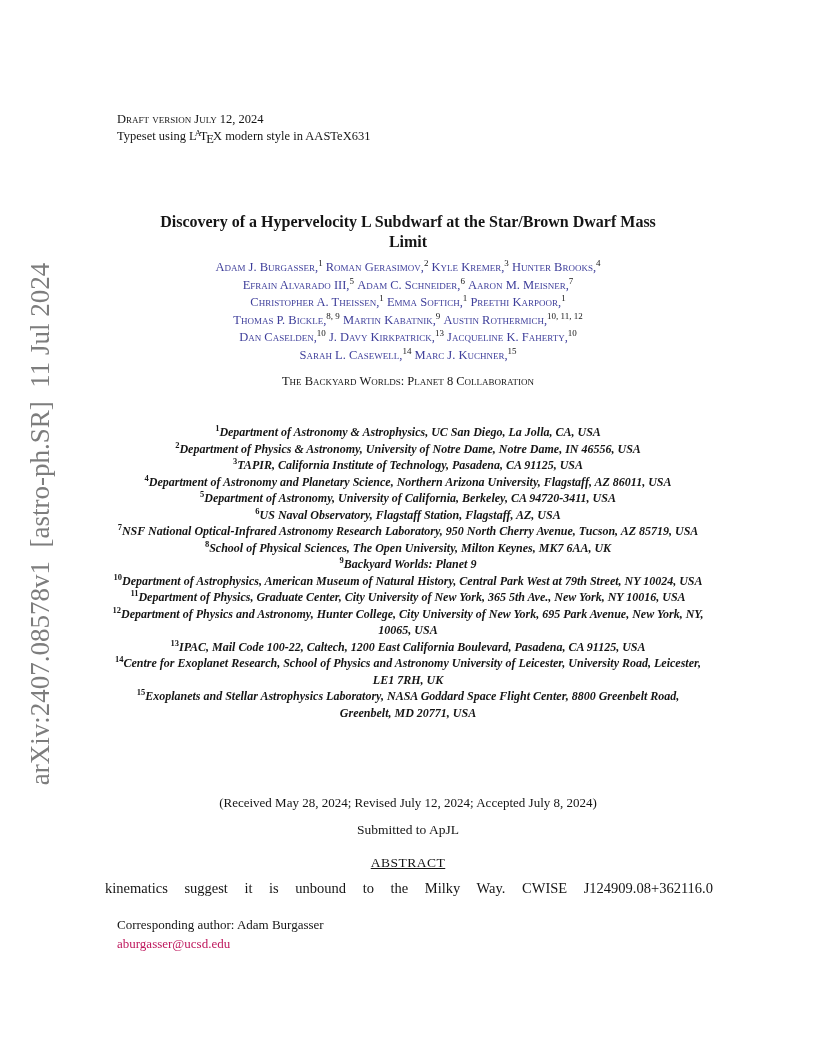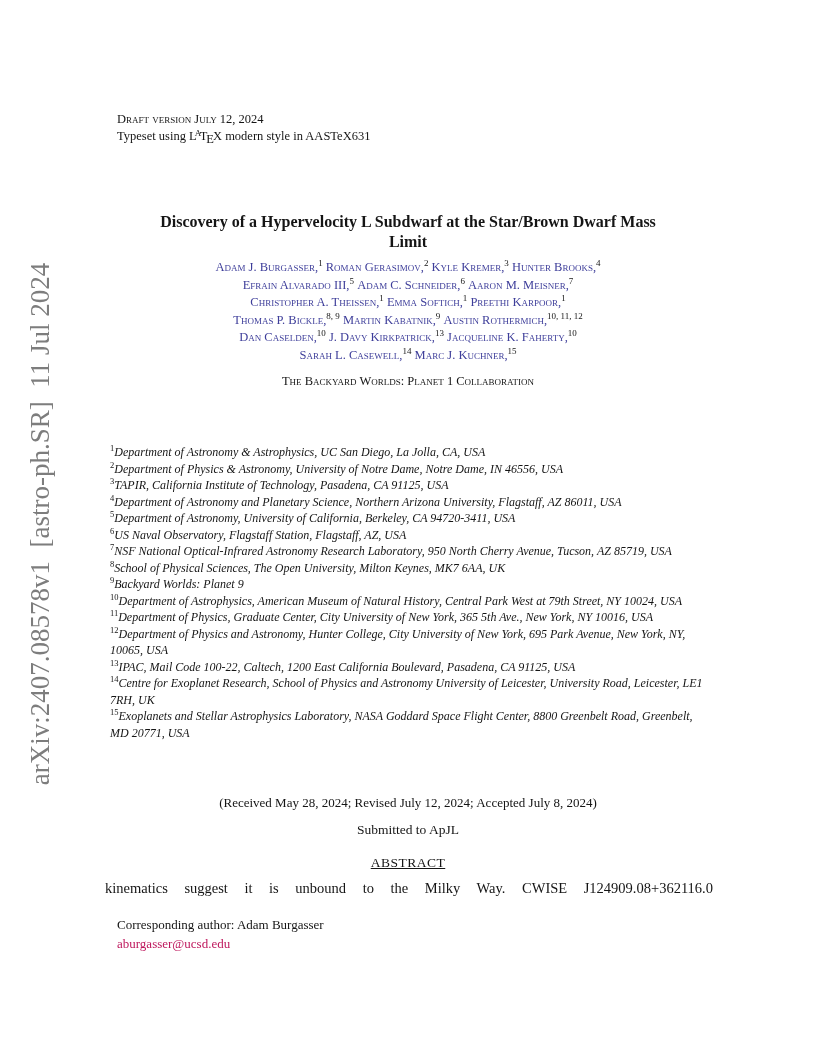--- a/index.html
+++ b/index.html
@@ -24,22 +24,22 @@
   .title { position:absolute; left:108px; width:600px; top:212px; text-align:center;
            font-weight:bold; font-size:16px; line-height:20px; }
   
   .authors { position:absolute; left:98px; width:620px; top:259px; text-align:center;
              font-size:12.5px; line-height:17.5px; }
   .author-name { color:#3e3e9a; font-variant:small-caps; }
   .authors sup, .collab sup { font-size:9px; color:#151515; }
   .collab { position:absolute; left:108px; width:600px; top:374px; text-align:center;
             font-variant:small-caps; font-size:12.5px; }
   
-  .affils { position:absolute; left:110px; width:596px; top:444px; 
-            font-size:12px; font-style:italic; line-height:16.5px; }
+  .affils { position:absolute; left:110px; width:596px; top:424px; text-align:center;
+            font-size:12px; font-style:italic; line-height:16.5px;font-weight:bold; }
   .affil sup { font-style:normal; font-size:8.5px; }
   
   .received  { position:absolute; left:108px; width:600px; top:795px; text-align:center; font-size:13px; }
   .submitted { position:absolute; left:108px; width:600px; top:822px; text-align:center; font-size:13.5px; }
   .abstract-head { position:absolute; left:108px; width:600px; top:855px; text-align:center;
                    font-size:13.5px; letter-spacing:0.5px;text-decoration:underline; }
   .abstract { position:absolute; left:105px; width:608px; top:877px; font-size:14.5px; line-height:23px; }
   .abs-line { text-align:justify; text-align-last:justify; }
   .abs-indent { text-indent:20px; }
   
@@ -66,21 +66,21 @@
 
   <div class="authors">
     <div><span class="author-name">Adam J. Burgasser,</span><sup>1</sup> <span class="author-name">Roman Gerasimov,</span><sup>2</sup> <span class="author-name">Kyle Kremer,</span><sup>3</sup> <span class="author-name">Hunter Brooks,</span><sup>4</sup></div>
     <div><span class="author-name">Efrain Alvarado III,</span><sup>5</sup> <span class="author-name">Adam C. Schneider,</span><sup>6</sup> <span class="author-name">Aaron M. Meisner,</span><sup>7</sup></div>
     <div><span class="author-name">Christopher A. Theissen,</span><sup>1</sup> <span class="author-name">Emma Softich,</span><sup>1</sup> <span class="author-name">Preethi Karpoor,</span><sup>1</sup></div>
     <div><span class="author-name">Thomas P. Bickle,</span><sup>8, 9</sup> <span class="author-name">Martin Kabatnik,</span><sup>9</sup> <span class="author-name">Austin Rothermich,</span><sup>10, 11, 12</sup></div>
     <div><span class="author-name">Dan Caselden,</span><sup>10</sup> <span class="author-name">J. Davy Kirkpatrick,</span><sup>13</sup> <span class="author-name">Jacqueline K. Faherty,</span><sup>10</sup></div>
     <div><span class="author-name">Sarah L. Casewell,</span><sup>14</sup> <span class="author-name">Marc J. Kuchner,</span><sup>15</sup></div>
   </div>
 
-  <div class="collab">The Backyard Worlds: Planet 1 Collaboration</div>
+  <div class="collab">The Backyard Worlds: Planet 8 Collaboration</div>
 
   <div class="affils">
     <div class="affil"><sup>1</sup><span>Department of Astronomy &amp; Astrophysics, UC San Diego, La Jolla, CA, USA</span></div>
     <div class="affil"><sup>2</sup><span>Department of Physics &amp; Astronomy, University of Notre Dame, Notre Dame, IN 46556, USA</span></div>
     <div class="affil"><sup>3</sup><span>TAPIR, California Institute of Technology, Pasadena, CA 91125, USA</span></div>
     <div class="affil"><sup>4</sup><span>Department of Astronomy and Planetary Science, Northern Arizona University, Flagstaff, AZ 86011, USA</span></div>
     <div class="affil"><sup>5</sup><span>Department of Astronomy, University of California, Berkeley, CA 94720-3411, USA</span></div>
     <div class="affil"><sup>6</sup><span>US Naval Observatory, Flagstaff Station, Flagstaff, AZ, USA</span></div>
     <div class="affil"><sup>7</sup><span>NSF National Optical-Infrared Astronomy Research Laboratory, 950 North Cherry Avenue, Tucson, AZ 85719, USA</span></div>
     <div class="affil"><sup>8</sup><span>School of Physical Sciences, The Open University, Milton Keynes, MK7 6AA, UK</span></div>

